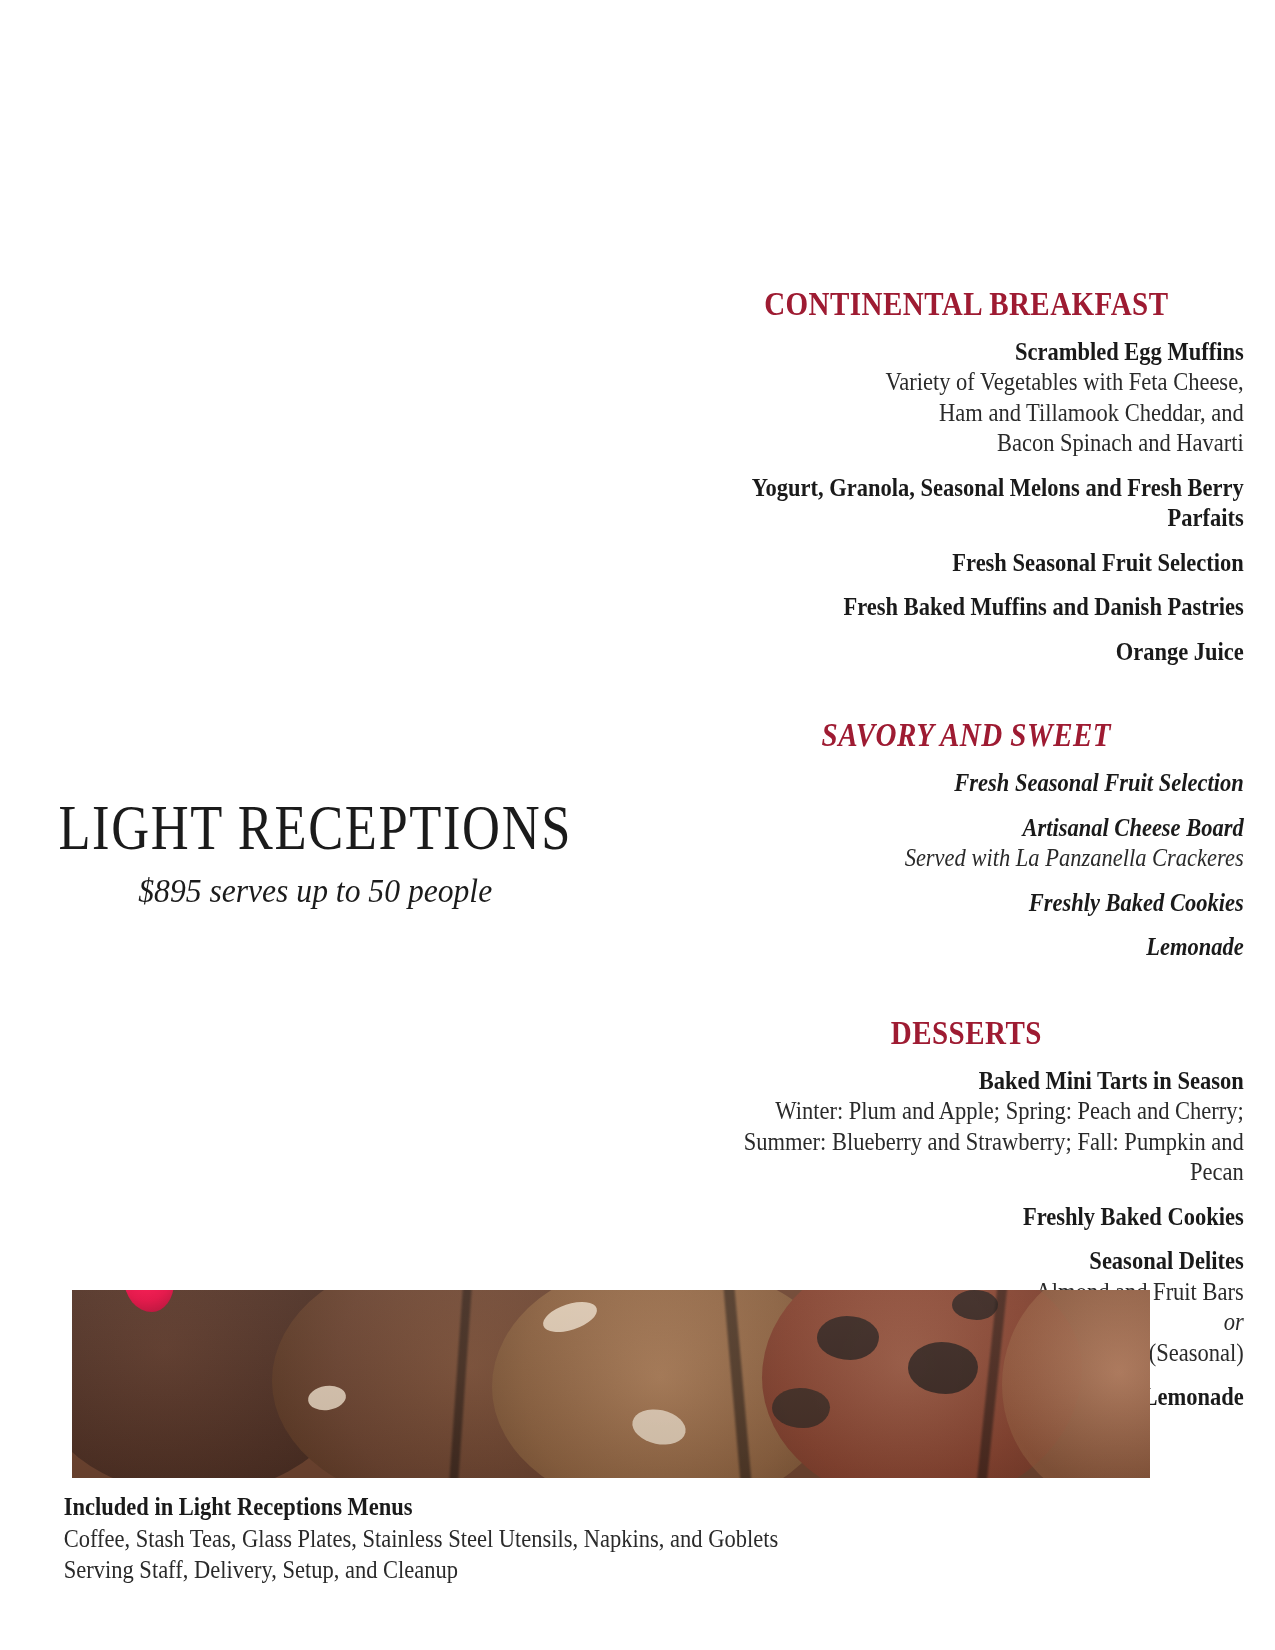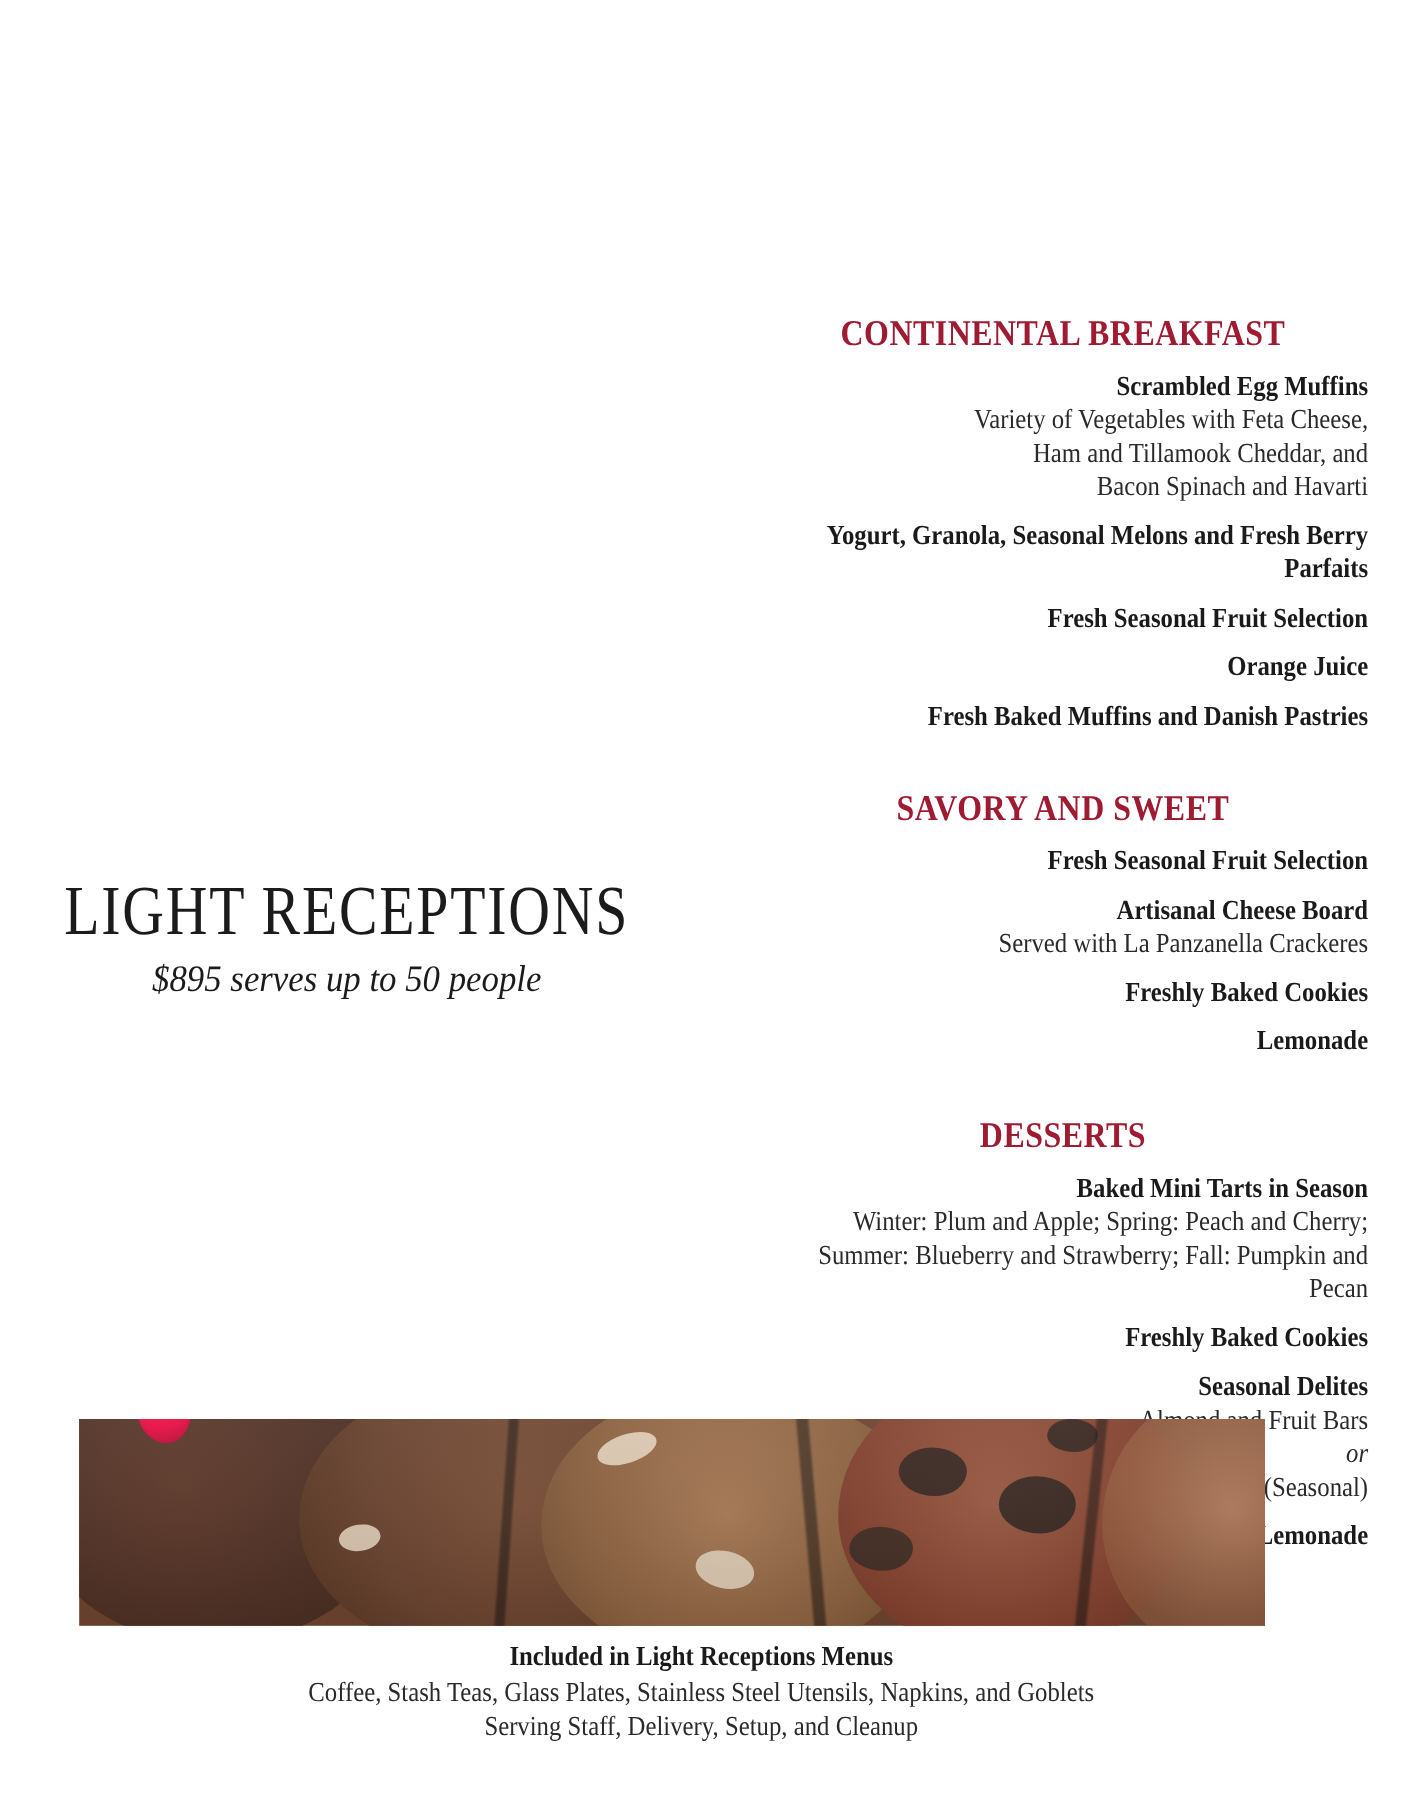--- a/index.html
+++ b/index.html
@@ -50,21 +50,21 @@
     color: #1b1b1b;
     transform: scaleX(0.93);
     transform-origin: center;
   }
 
   
   .sections { width: 100%; text-align: center; padding-left: 28px; }
 
   .section { width: 100%; text-align: center; }
   .section.breakfast { margin-top: 48px; }
-  .section.savory    { margin-top: 50px; }
+  .section.savory    { margin-top: 50px; font-style: italic; }
   .section.desserts  { margin-top: 52px; }
 
   .section-heading {
     font-family: "Liberation Serif", "DejaVu Serif", serif;
     font-weight: 700;
     font-size: 33px;
     letter-spacing: 0.5px;
     color: #9e1b32;
     transform: scaleX(0.88);
     transform-origin: center;
@@ -176,21 +176,20 @@
     background:
       linear-gradient(180deg, rgba(255,255,255,0.06) 0%, rgba(0,0,0,0.08) 100%);
     pointer-events: none;
   }
 
   
   .footer {
     position: absolute;
     left: 0; right: 0;
     top: 1492px;
-    text-align: center;
   }
   .footer-title {
     font-weight: 700;
     font-size: 25px;
     line-height: 1.22;
     color: #1a1a1a;
     transform: scaleX(0.9);
     transform-origin: center;
   }
   .footer-line {
@@ -221,24 +220,24 @@
           <div class="item-desc-line">Ham and Tillamook Cheddar, and</div>
           <div class="item-desc-line">Bacon Spinach and Havarti</div>
         </div>
         <div class="item">
           <div class="item-name">Yogurt, Granola, Seasonal Melons and Fresh Berry Parfaits</div>
         </div>
         <div class="item">
           <div class="item-name">Fresh Seasonal Fruit Selection</div>
         </div>
         <div class="item">
+          <div class="item-name">Fresh Baked Muffins and Danish Pastries</div>
+        </div>
+        <div class="item">
           <div class="item-name">Orange Juice</div>
-        </div>
-        <div class="item">
-          <div class="item-name">Fresh Baked Muffins and Danish Pastries</div>
         </div>
       </div>
       <div class="section savory">
         <div class="section-heading">SAVORY AND SWEET</div>
         <div class="item">
           <div class="item-name">Fresh Seasonal Fruit Selection</div>
         </div>
         <div class="item">
           <div class="item-name">Artisanal Cheese Board</div>
           <div class="item-desc-line">Served with La Panzanella Crackeres</div>

